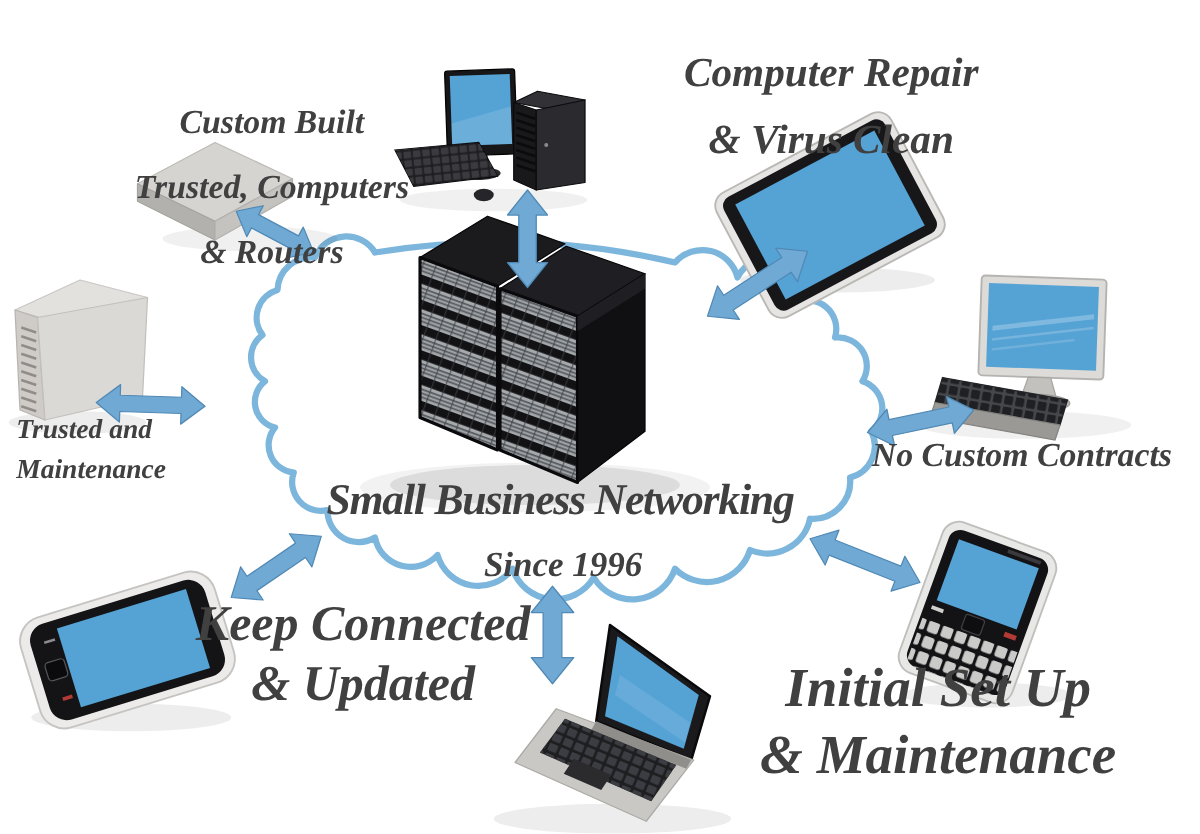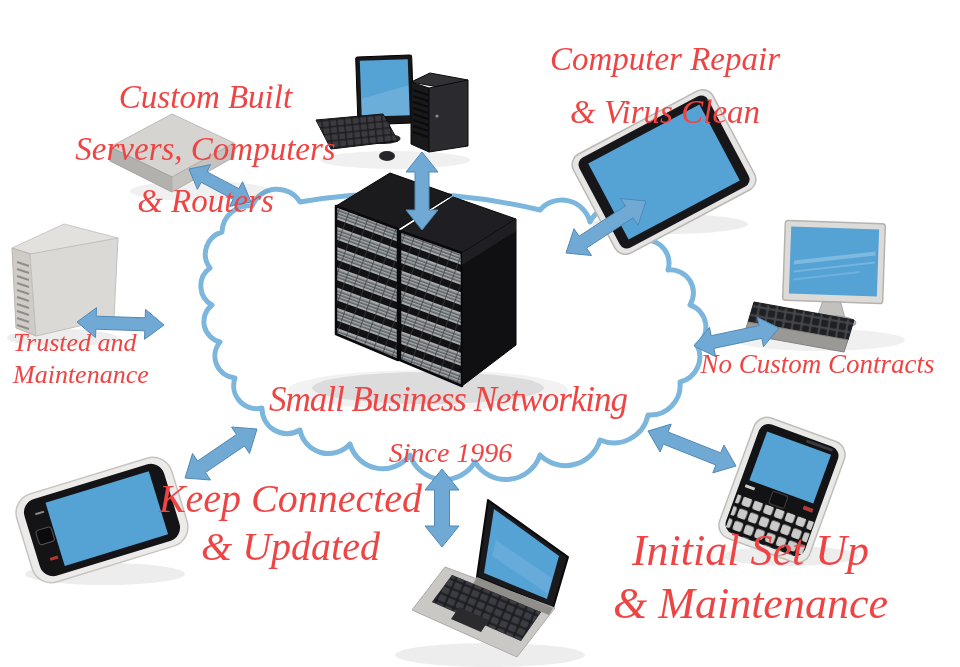--- a/index.html
+++ b/index.html
@@ -1,24 +1,24 @@
 <!DOCTYPE html>
 <html><head>
 <meta charset="utf-8">
 <style>
   html,body{margin:0;padding:0;background:#fff;}
   #stage{position:relative;width:960px;height:667px;background:#fff;overflow:hidden;
          font-family:"Liberation Serif","DejaVu Serif",serif;}
   #scene{position:absolute;left:0;top:0;width:960px;height:667px;}
-  .lbl{position:absolute;font-style:italic;font-weight:normal;color:#ef4444;text-align:center;white-space:nowrap;}
+  .lbl{position:absolute;font-style:italic;font-weight:bold;color:#404040;text-align:center;white-space:nowrap;}
   .lbl div{white-space:nowrap;}
-  .lbl-custom{left:28px;top:71px;width:355px;font-size:33px;line-height:52px;}
+  .lbl-custom{left:40px;top:71px;width:355px;font-size:27px;line-height:52px;}
   .lbl-repair{left:505px;top:33px;width:320px;font-size:33px;line-height:53px;}
   .lbl-nocontract{left:680px;top:345px;width:275px;font-size:27px;line-height:39px;}
-  .lbl-trusted{left:13px;top:327px;width:190px;font-size:26px;line-height:32px;text-align:left;}
+  .lbl-trusted{left:13px;top:327px;width:190px;font-size:22px;line-height:32px;text-align:left;}
   .lbl-keep{left:133px;top:475px;width:315px;font-size:40px;line-height:48px;}
   .lbl-initial{left:588px;top:524px;width:325px;font-size:44px;line-height:53px;}
   .lbl-title{left:120px;top:370px;width:656px;font-size:35px;line-height:60px;letter-spacing:-1px;}
   .lbl-since{left:328px;top:436px;width:245px;font-size:28px;line-height:34px;}
 </style>
 </head>
 <body>
 
 <div id="stage">
 
@@ -170,21 +170,21 @@
     <polygon fill="#6FA9D4" points="648,431 660.1,452 663.3,444.1 715.9,465 712.8,472.9 736,466 723.9,445 720.7,452.9 668.1,432 671.2,424.1"></polygon>
     <polygon fill="#6FA9D4" points="442,547 459,526 449.5,526 449.5,490 459,490 442,469 425,490 434.5,490 434.5,526 425,526"></polygon>
     <polygon fill="#6FA9D4" points="257,429 231.5,427 236.5,434.5 197.6,461 192.5,453.5 185,478 210.5,480 205.5,472.5 244.4,446 249.5,453.5"></polygon>
     <polygon fill="#6FA9D4" points="164,325 145.5,309.4 145.2,317.8 96.2,316.2 96.5,307.7 77,322 95.5,337.6 95.8,329.2 144.8,330.8 144.5,339.3"></polygon>
     <polygon fill="#6FA9D4" points="251,202 242.6,181.7 238.8,188.7 206.8,171.7 210.6,164.6 189,169 197.4,189.3 201.2,182.3 233.2,199.3 229.4,206.4"></polygon>
   </g>
 </svg>
 
 <div class="lbl lbl-custom">
   <div>Custom Built</div>
-  <div>Servers, Computers</div>
+  <div>Trusted, Computers</div>
   <div>&amp; Routers</div>
 </div>
 
 <div class="lbl lbl-repair">
   <div>Computer Repair</div>
   <div>&amp; Virus Clean</div>
 </div>
 
 <div class="lbl lbl-nocontract">
   <div>No Custom Contracts</div>

